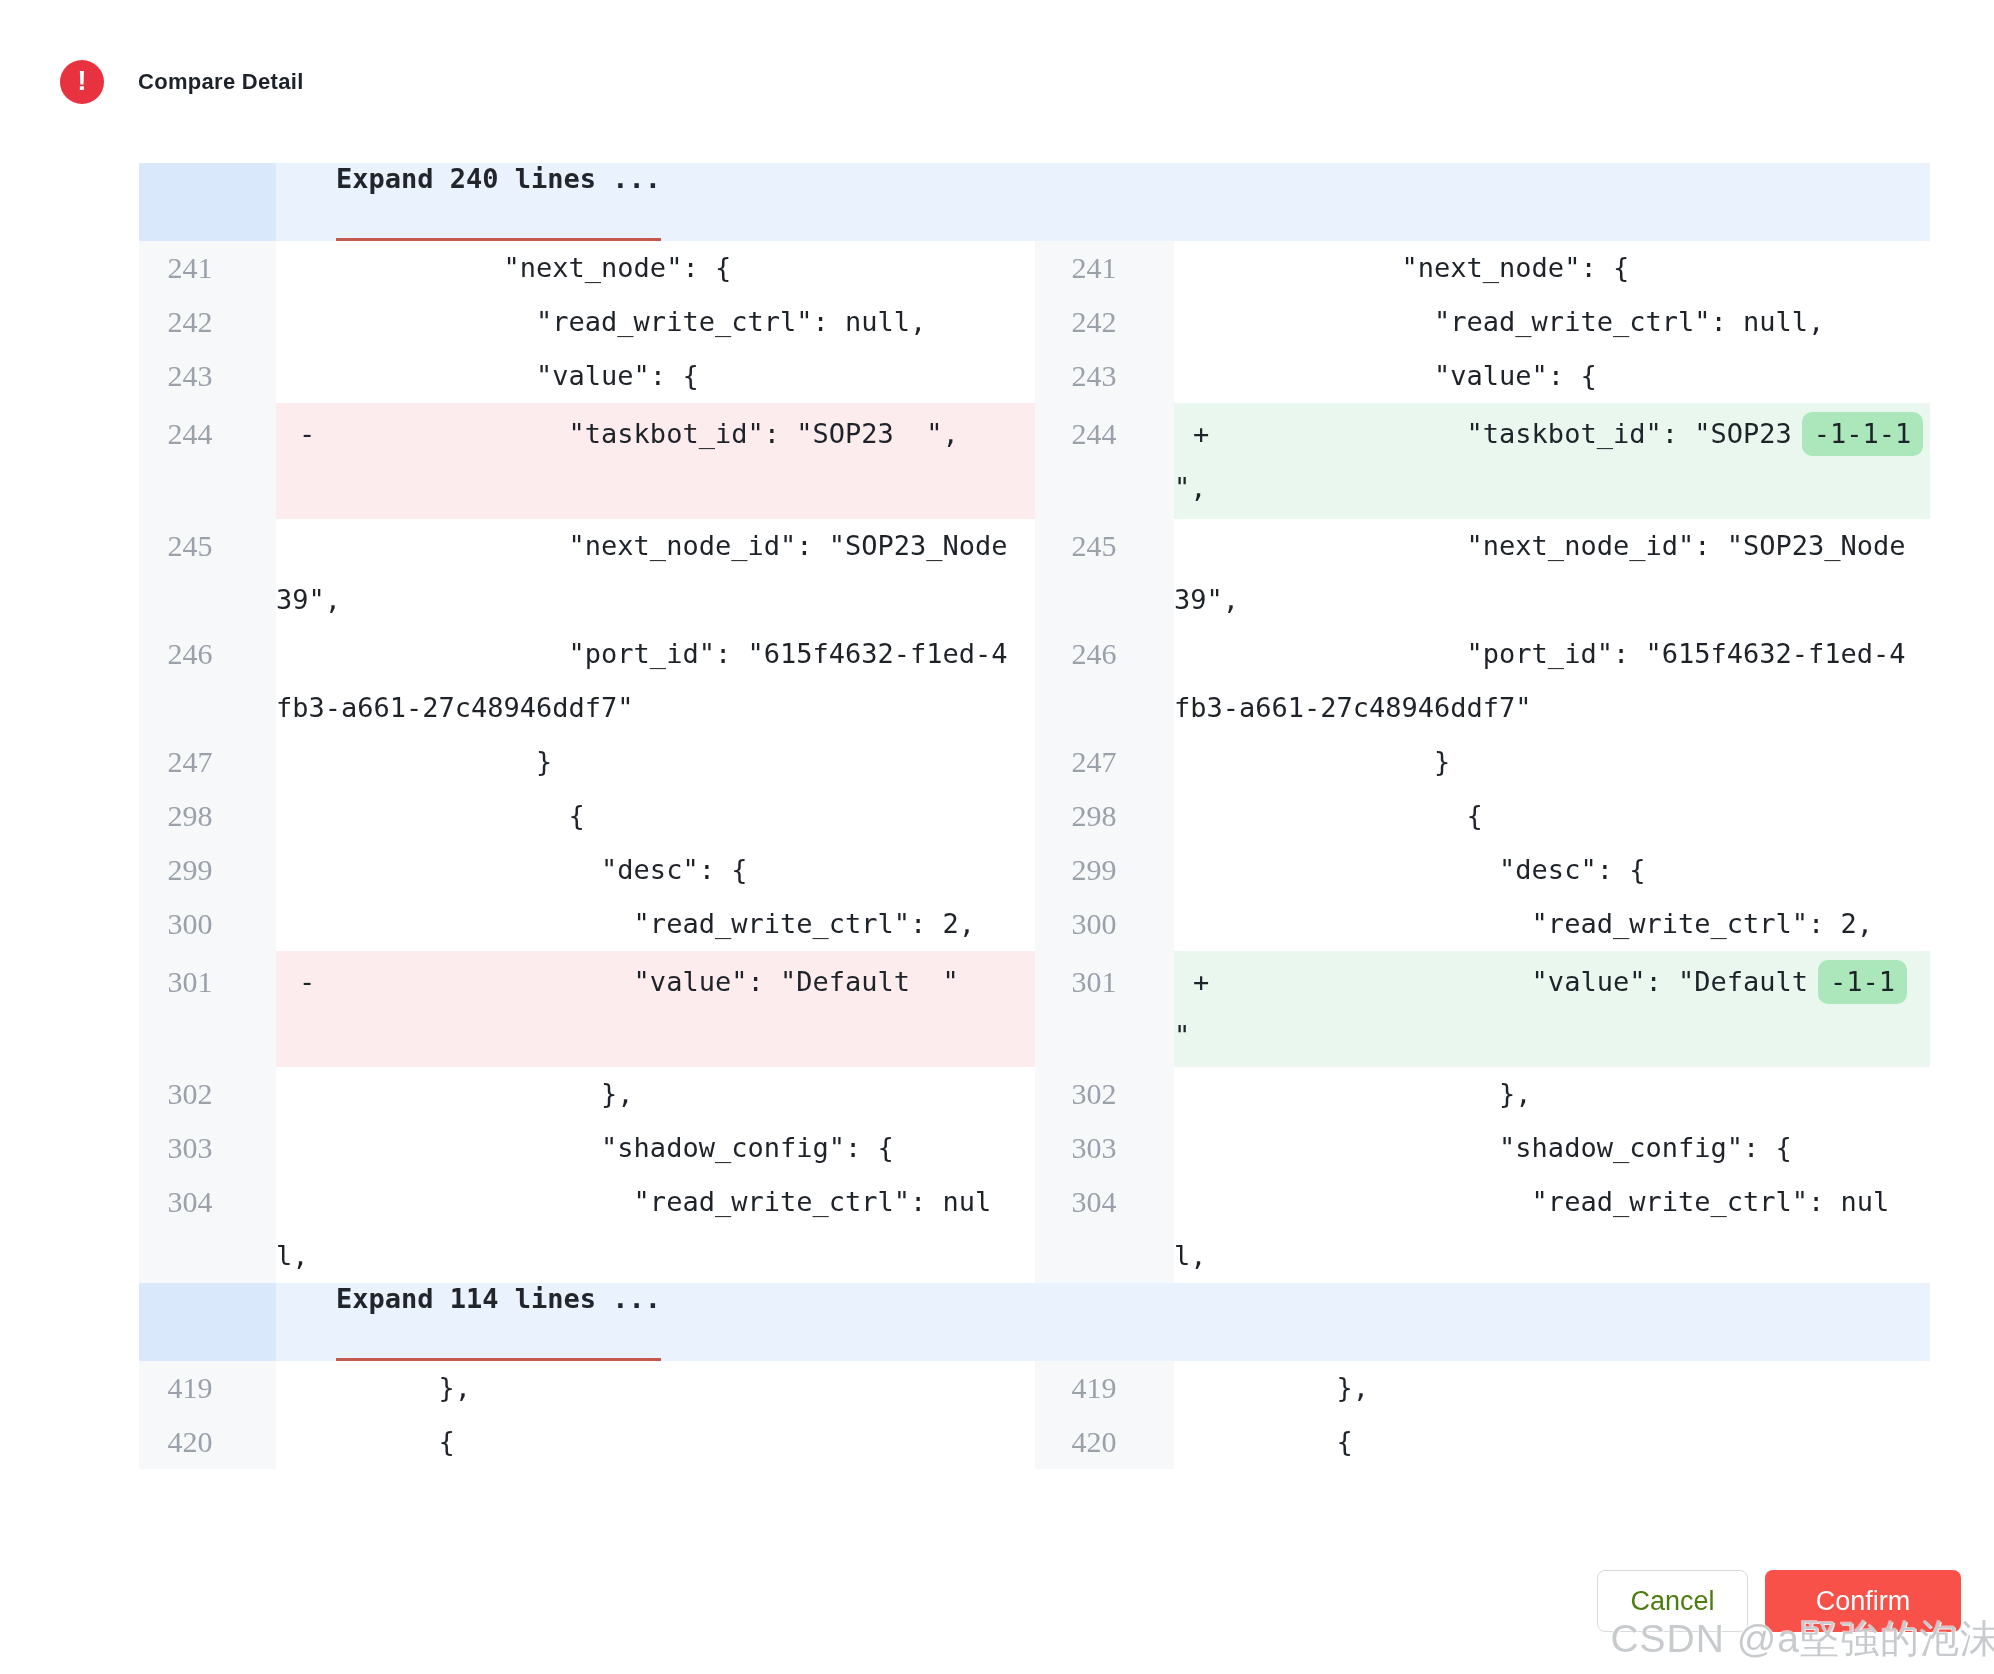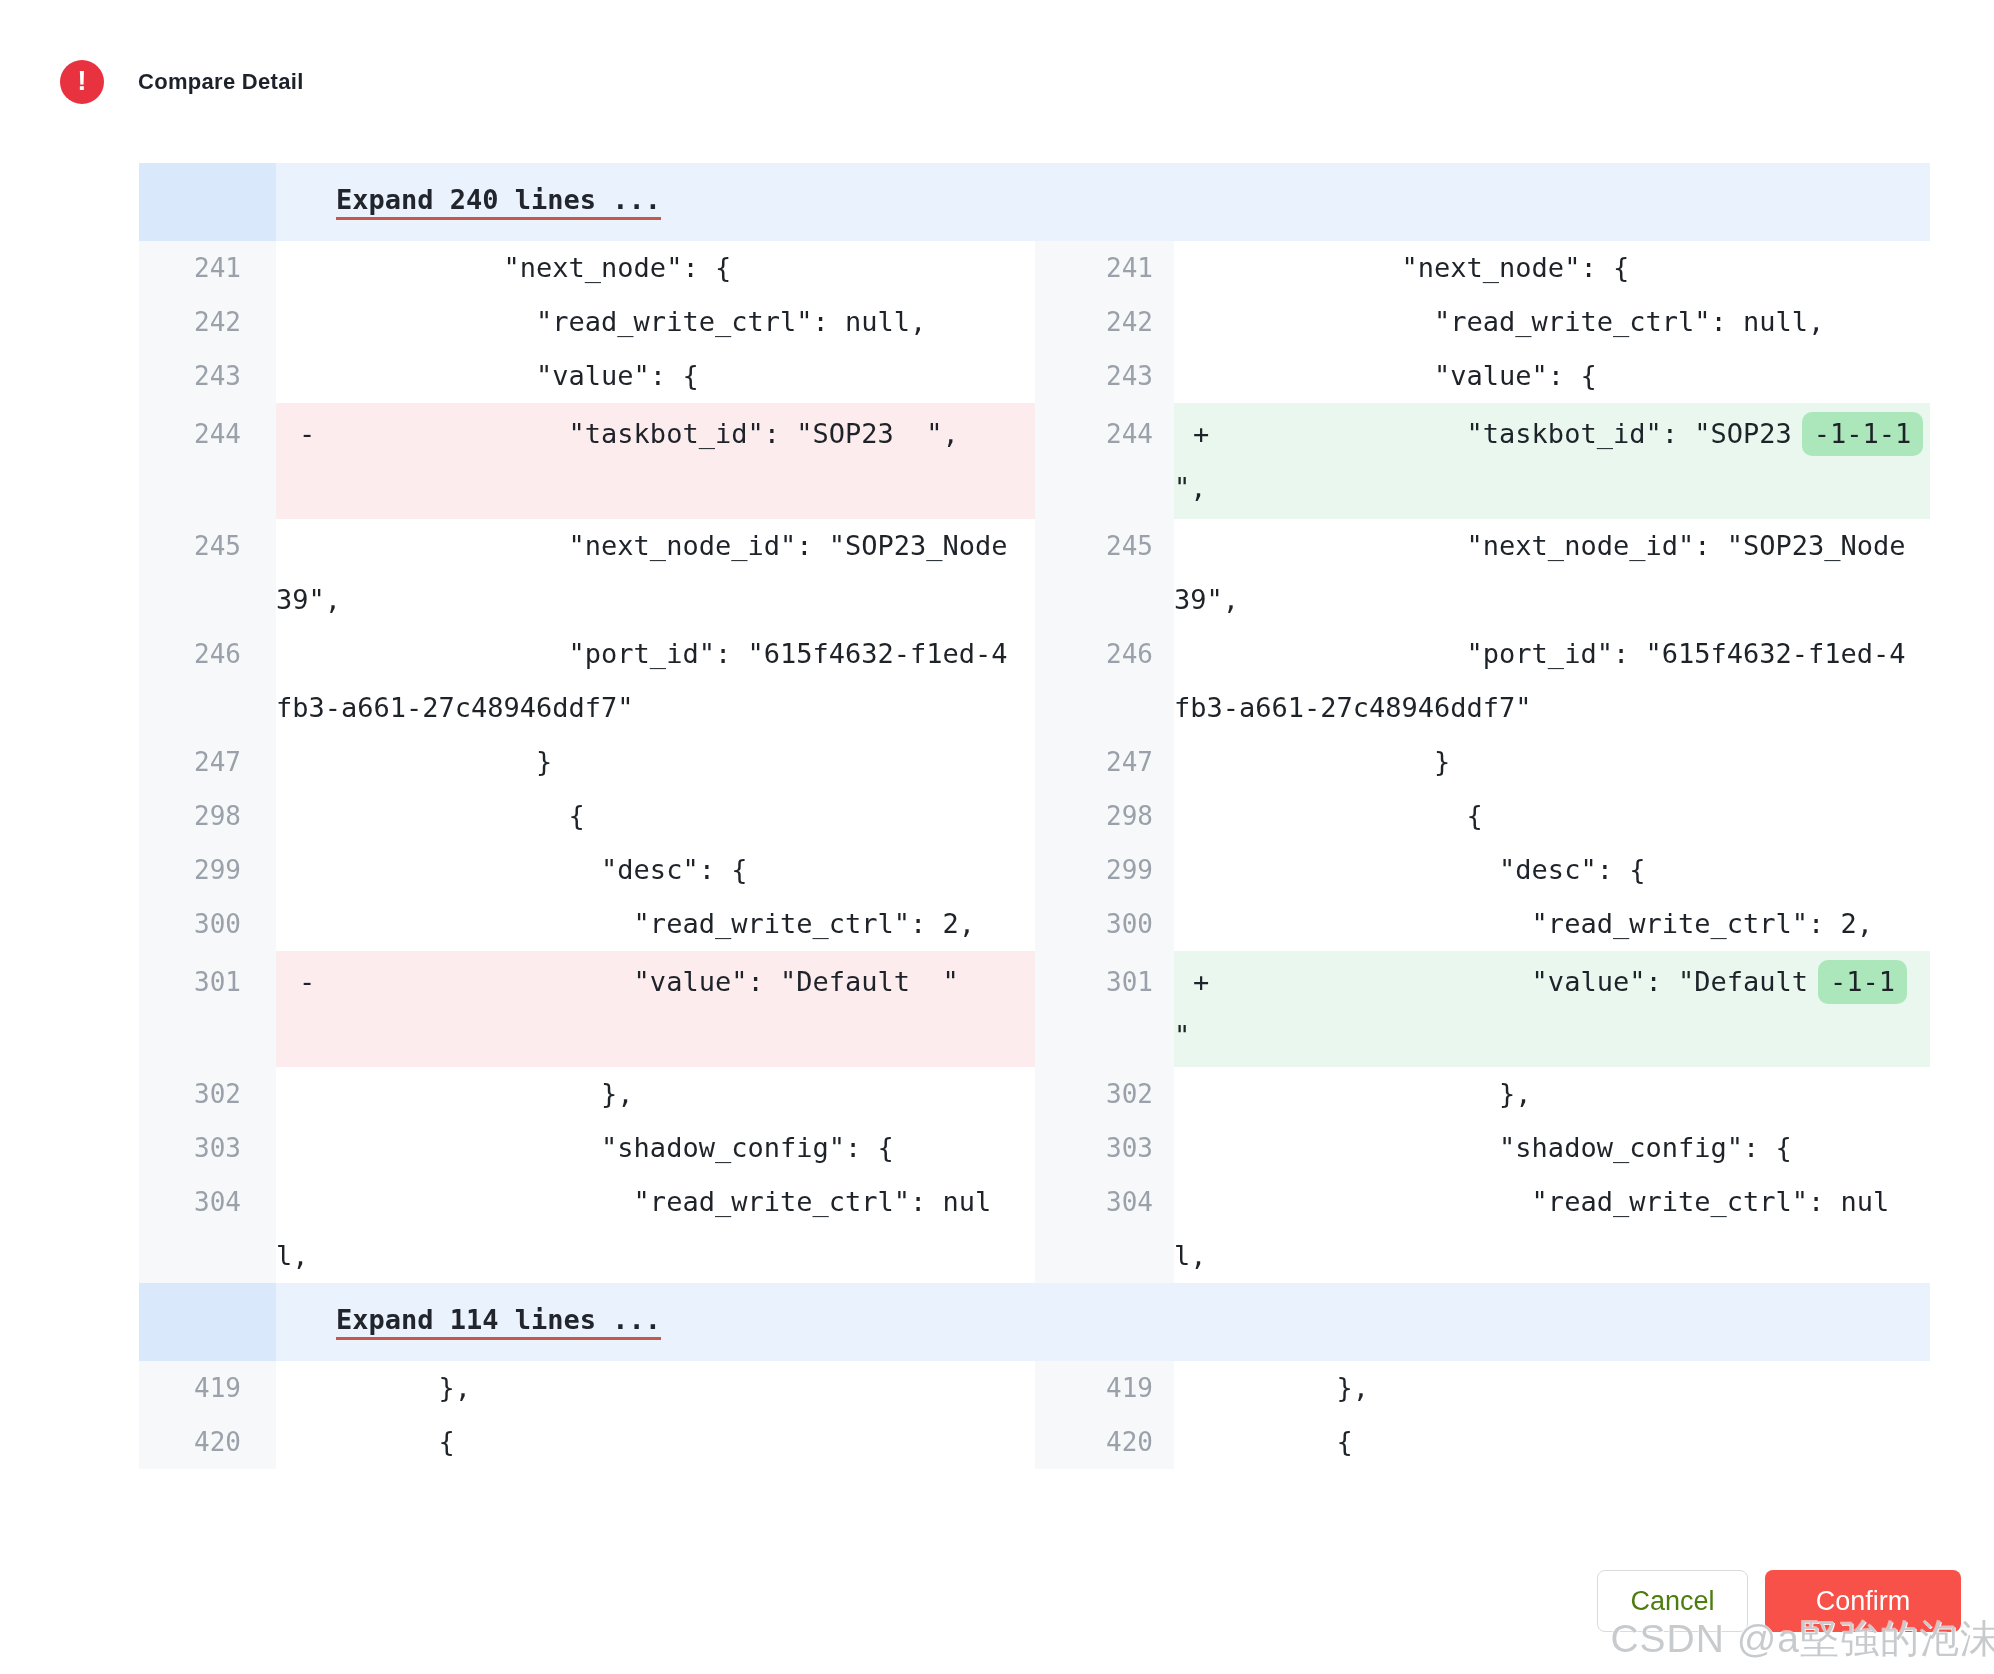--- a/index.html
+++ b/index.html
@@ -22,38 +22,38 @@
     font-weight:bold;font-size:28px;line-height:1;padding-bottom:2px;}
   .title{font-size:22px;font-weight:700;color:#1d2129;letter-spacing:.3px;}
 
   
   .diff{position:absolute;left:139px;top:163px;width:1791px;height:1360px;overflow:hidden;
     font-family:"DejaVu Sans Mono",monospace;font-size:27px;color:var(--code-text);}
   .drow{display:flex;width:100%;}
   .gl,.gr{background:var(--gutter-bg);flex:none;}
   .gl{width:137px;}
   .gr{width:139px;}
-  .num{display:block;text-align:right;color:var(--line-num);line-height:54px;font-size:26px;}
+  .num{display:block;text-align:center;color:var(--line-num);line-height:54px;font-size:30px;font-family:Liberation Serif, serif;}
   .gl .num{padding-right:35px;}
   .gr .num{padding-right:21px;}
   .cl,.cr{flex:none;position:relative;background:#fff;}
   .cl{width:759px;}
   .cr{width:756px;}
   .line{white-space:pre;line-height:54px;min-height:54px;}
   .drow.change .cl{background:var(--removed-bg);}
   .drow.change .cr{background:var(--added-bg);}
   .drow.change .cl,.drow.change .cr{padding:4px 0;}
   .drow.change .num{padding-top:4px;}
   .marker{position:absolute;top:4px;line-height:54px;}
   .cl .marker{left:23px;}
   .cr .marker{left:19px;}
   .badge{display:inline-block;background:var(--badge-bg);border-radius:10px;
     padding:2px 12px;margin-left:10px;line-height:40px;}
   
-  .drow.expand{height:78px;background:var(--expand-bg);align-items:center;}
+  .drow.expand{height:78px;background:var(--expand-bg);}
   .drow.expand .gcell{width:137px;height:100%;background:var(--expand-gutter-bg);flex:none;}
   .expand-link{margin-left:60px;font-weight:bold;font-size:27px;color:#22262c;
     border-bottom:3px solid var(--underline);padding-bottom:2px;cursor:pointer;
     font-family:"DejaVu Sans Mono",monospace;white-space:pre;}
 
   
   .btn{position:absolute;top:1570px;height:62px;border-radius:8px;font-size:27px;
     font-family:"Liberation Sans",sans-serif;display:flex;align-items:center;
     justify-content:center;cursor:pointer;}
   .btn-cancel{left:1597px;width:151px;background:#fff;border:1px solid #d8dadc;color:#4d7c0f;}

